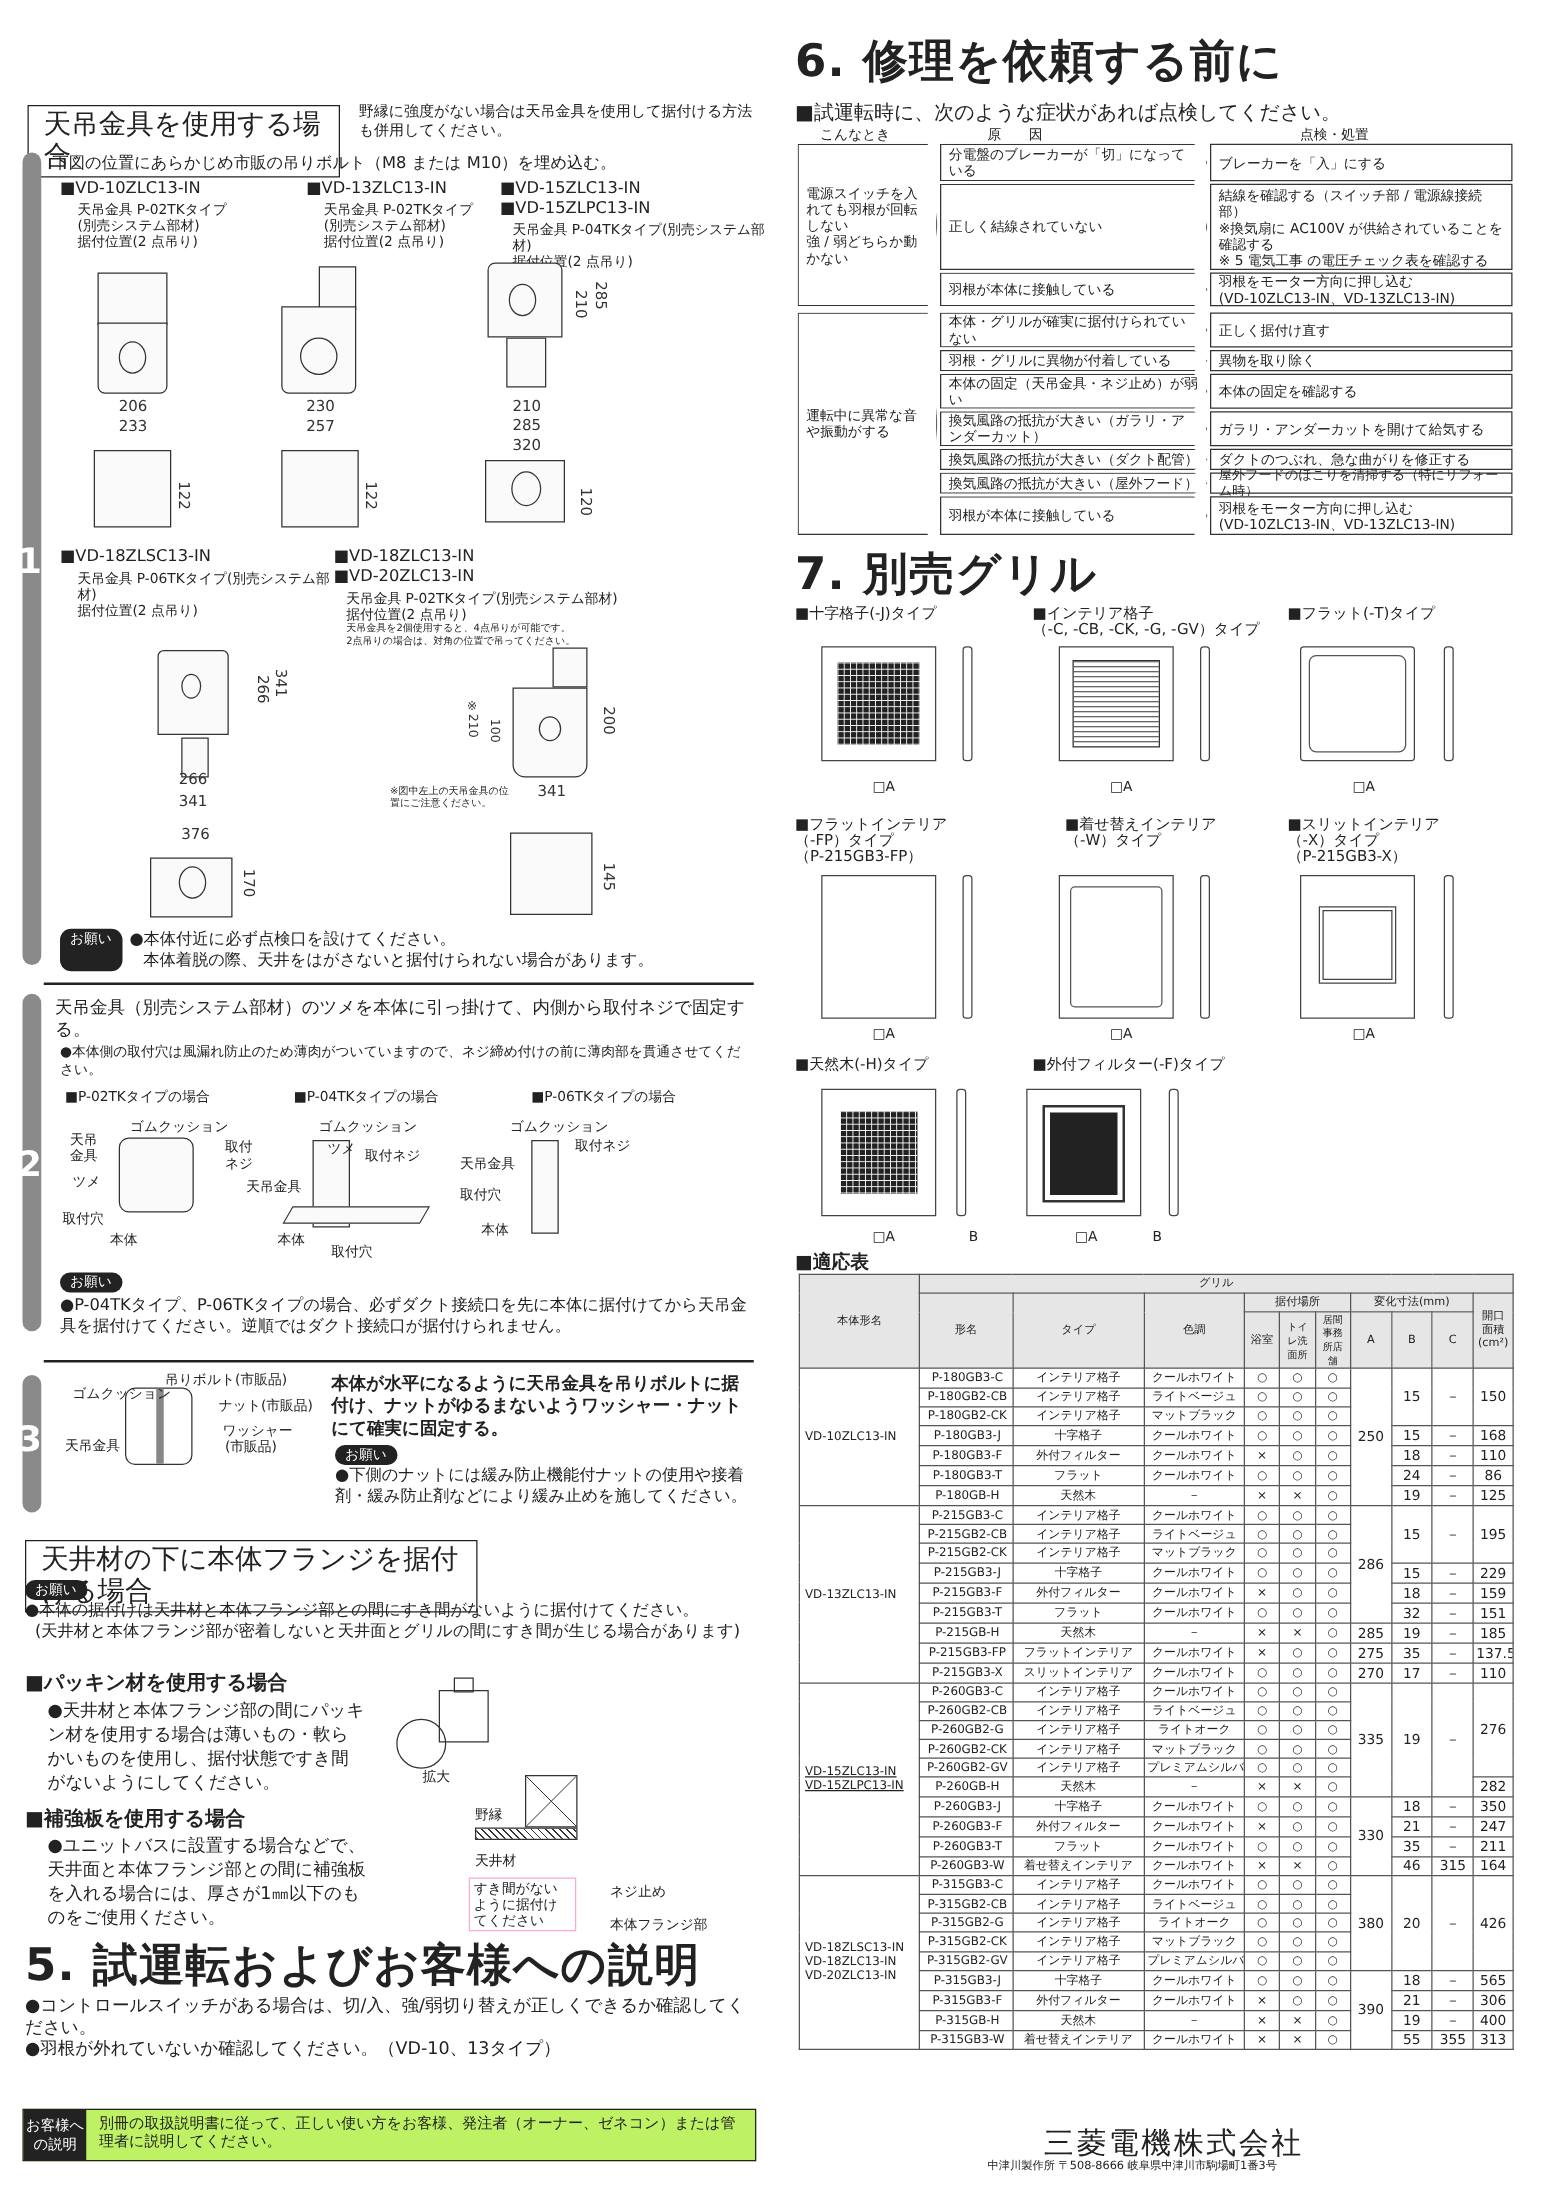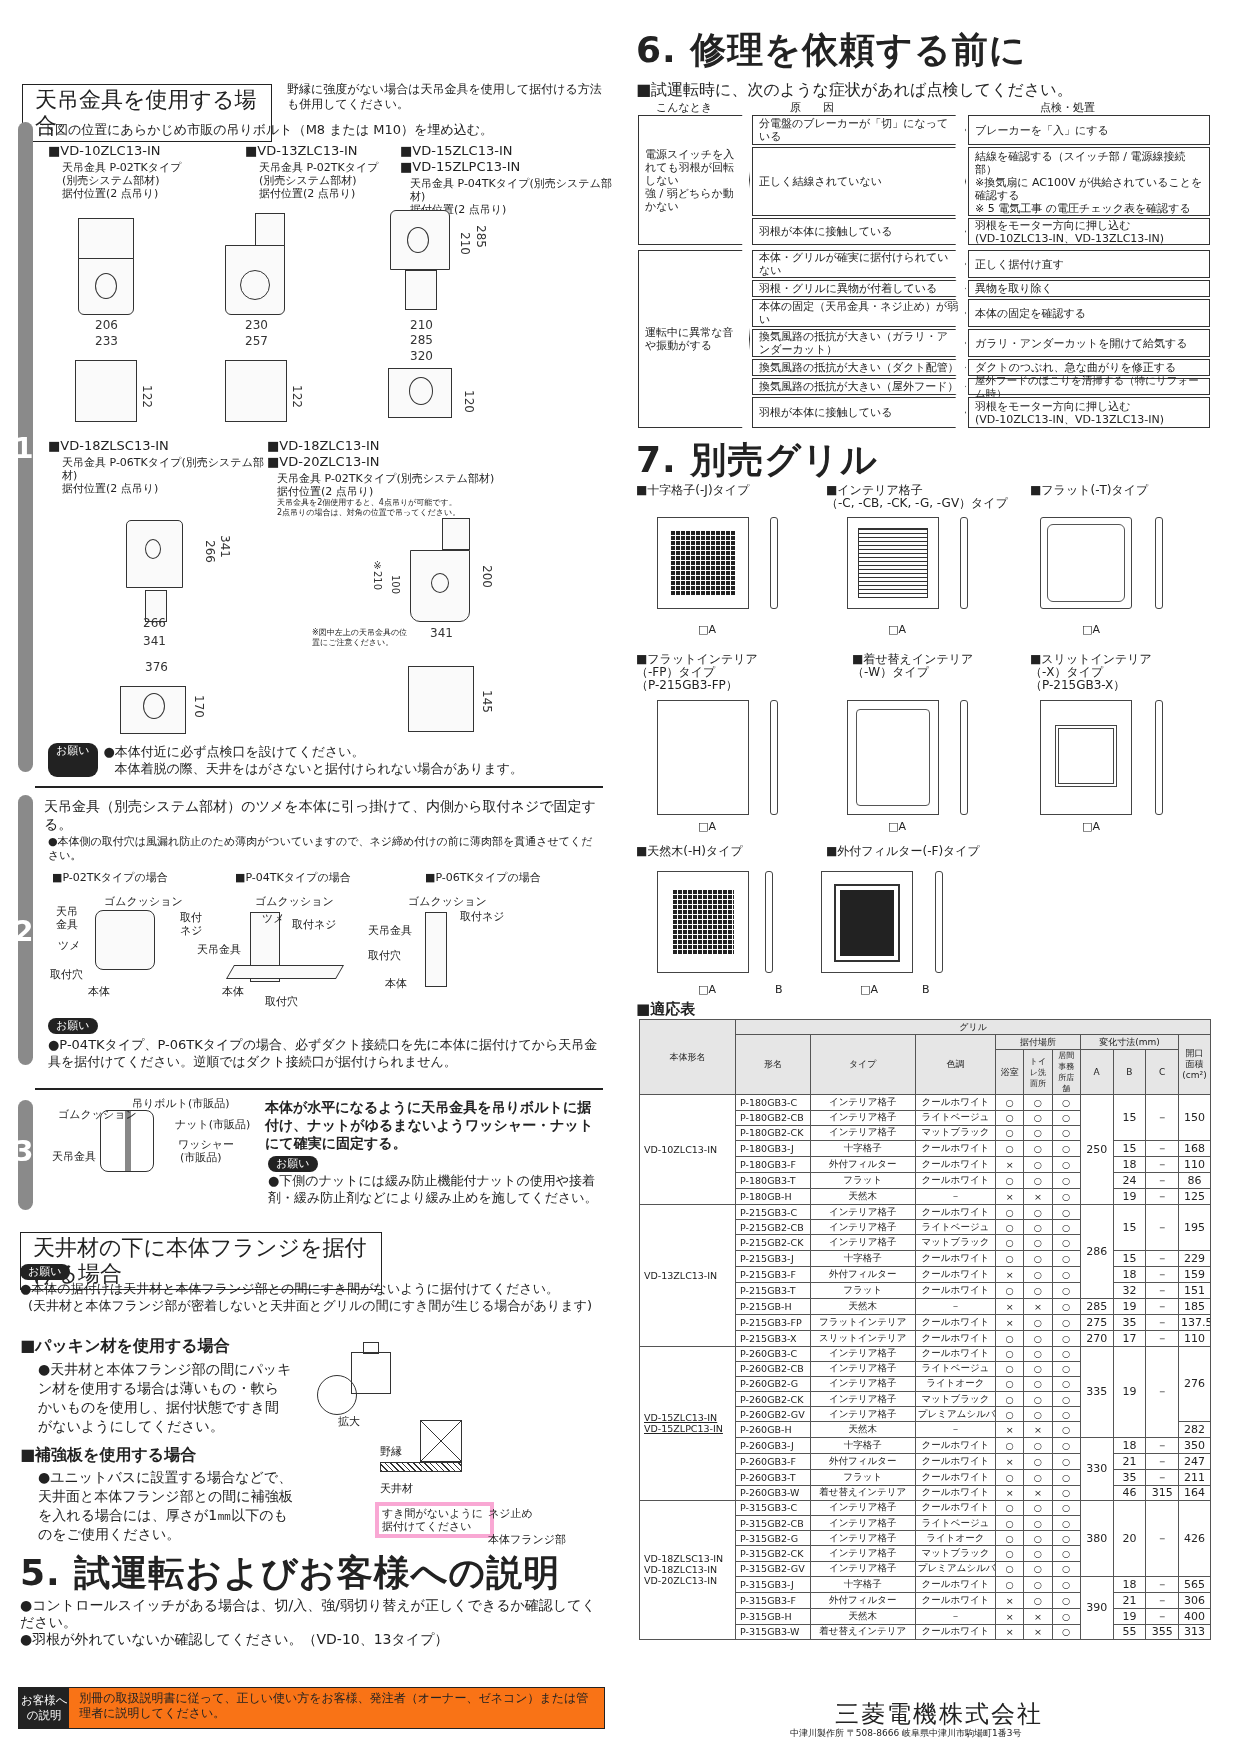--- a/index.html
+++ b/index.html
@@ -24,25 +24,25 @@
 
 .grille{position:absolute;border:1.5px solid #444;background:#fff}
 .grille .inner{position:absolute;border:1px solid #555}
 .grille .mesh{position:absolute;background-color:#222;background-image:linear-gradient(90deg,#fff 1px,transparent 1px),linear-gradient(#fff 1px,transparent 1px);background-size:5px 5px}
 .grille .slats{position:absolute;background-image:linear-gradient(#333 1px,transparent 1px);background-size:100% 4px;border:1px solid #333}
 .side{position:absolute;border:1.5px solid #444;border-radius:3px;width:8px;background:#fff}
 
 table.fit{position:absolute;border-collapse:collapse;font-size:9.5px;table-layout:fixed}
 table.fit td,table.fit th{border:1px solid #555;text-align:center;height:15.2px;padding:0 2px;font-weight:normal;white-space:nowrap;overflow:hidden}
 table.fit th{background:#e6e6e6;font-size:9px;line-height:11px}
-table.fit td.mod{text-align:left;padding-left:4px}
+table.fit td.mod{text-align:center;padding-left:4px}
 table.fit td.body{text-align:left;padding-left:4px;white-space:normal;line-height:11px}
 table.fit td.num{font-size:11px}
 table.fit{border:1.5px solid #222}
-.explain{position:absolute;border:1.5px solid #222;display:flex;background:#f97316}
+.explain{position:absolute;border:1.5px solid #222;display:flex;background:#bef264}
 .explain .lab{background:#222;color:#fff;width:64px;font-size:11.5px;line-height:15px;text-align:center;display:flex;align-items:center;justify-content:center}
 .explain .txt{font-size:12px;line-height:15px;padding:3px 10px}
 </style>
 </head>
 <body>
 
 <div class="abs h-box" style="left:22px;top:84px;width:250px;">天吊金具を使用する場合</div>
 <div class="abs note-text" style="left:287px;top:82px;width:320px;">野縁に強度がない場合は天吊金具を使用して据付ける方法も併用してください。</div>
 
 <div class="step-bar" style="top:122px;height:650px;">
@@ -213,21 +213,21 @@
 <div class="abs" style="left:38px;top:1468px;width:255px;font-size:14px;line-height:19px">●ユニットバスに設置する場合などで、天井面と本体フランジ部との間に補強板を入れる場合には、厚さが1㎜以下のものをご使用ください。</div>
 
 <div class="abs" style="left:351px;top:1352px;width:40px;height:42px;border:1.5px solid #333"></div>
 <div class="abs" style="left:363px;top:1342px;width:16px;height:12px;border:1.5px solid #333"></div>
 <div class="abs" style="left:317px;top:1375px;width:40px;height:40px;border:1px solid #333;border-radius:50%"></div>
 <div class="abs small" style="left:338px;top:1415px">拡大</div>
 <div class="abs" style="left:420px;top:1420px;width:42px;height:42px;border:1.5px solid #333;background:linear-gradient(45deg,transparent 49%,#333 50%,transparent 51%),linear-gradient(-45deg,transparent 49%,#333 50%,transparent 51%)"></div>
 <div class="abs" style="left:380px;top:1462px;width:82px;height:10px;border:1px solid #333;background:repeating-linear-gradient(45deg,#333 0 1px,#fff 1px 4px)"></div>
 <div class="abs small" style="left:380px;top:1445px">野縁</div>
 <div class="abs small" style="left:380px;top:1482px">天井材</div>
-<div class="abs small" style="left:375px;top:1502px;width:119px;border:4px solid #f9a8d4;padding:1px 3px">すき間がないように据付けてください</div>
+<div class="abs small" style="left:375px;top:1502px;width:86px;border:1px solid #f9a8d4;padding:1px 3px">すき間がないように据付けてください</div>
 <div class="abs small" style="left:488px;top:1507px">ネジ止め</div>
 <div class="abs small" style="left:488px;top:1533px">本体フランジ部</div>
 
 <div class="abs big-title" style="left:20px;top:1553px">5. 試運転およびお客様への説明</div>
 <div class="abs" style="left:20px;top:1597px;width:590px;font-size:14px;line-height:17px">
   <div>●コントロールスイッチがある場合は、切/入、強/弱切り替えが正しくできるか確認してください。</div>
   <div>●羽根が外れていないか確認してください。（VD-10、13タイプ）</div>
 </div>
 <div class="explain" style="left:18px;top:1687px;width:587px;height:42px">
   <div class="lab">お客様への説明</div>

